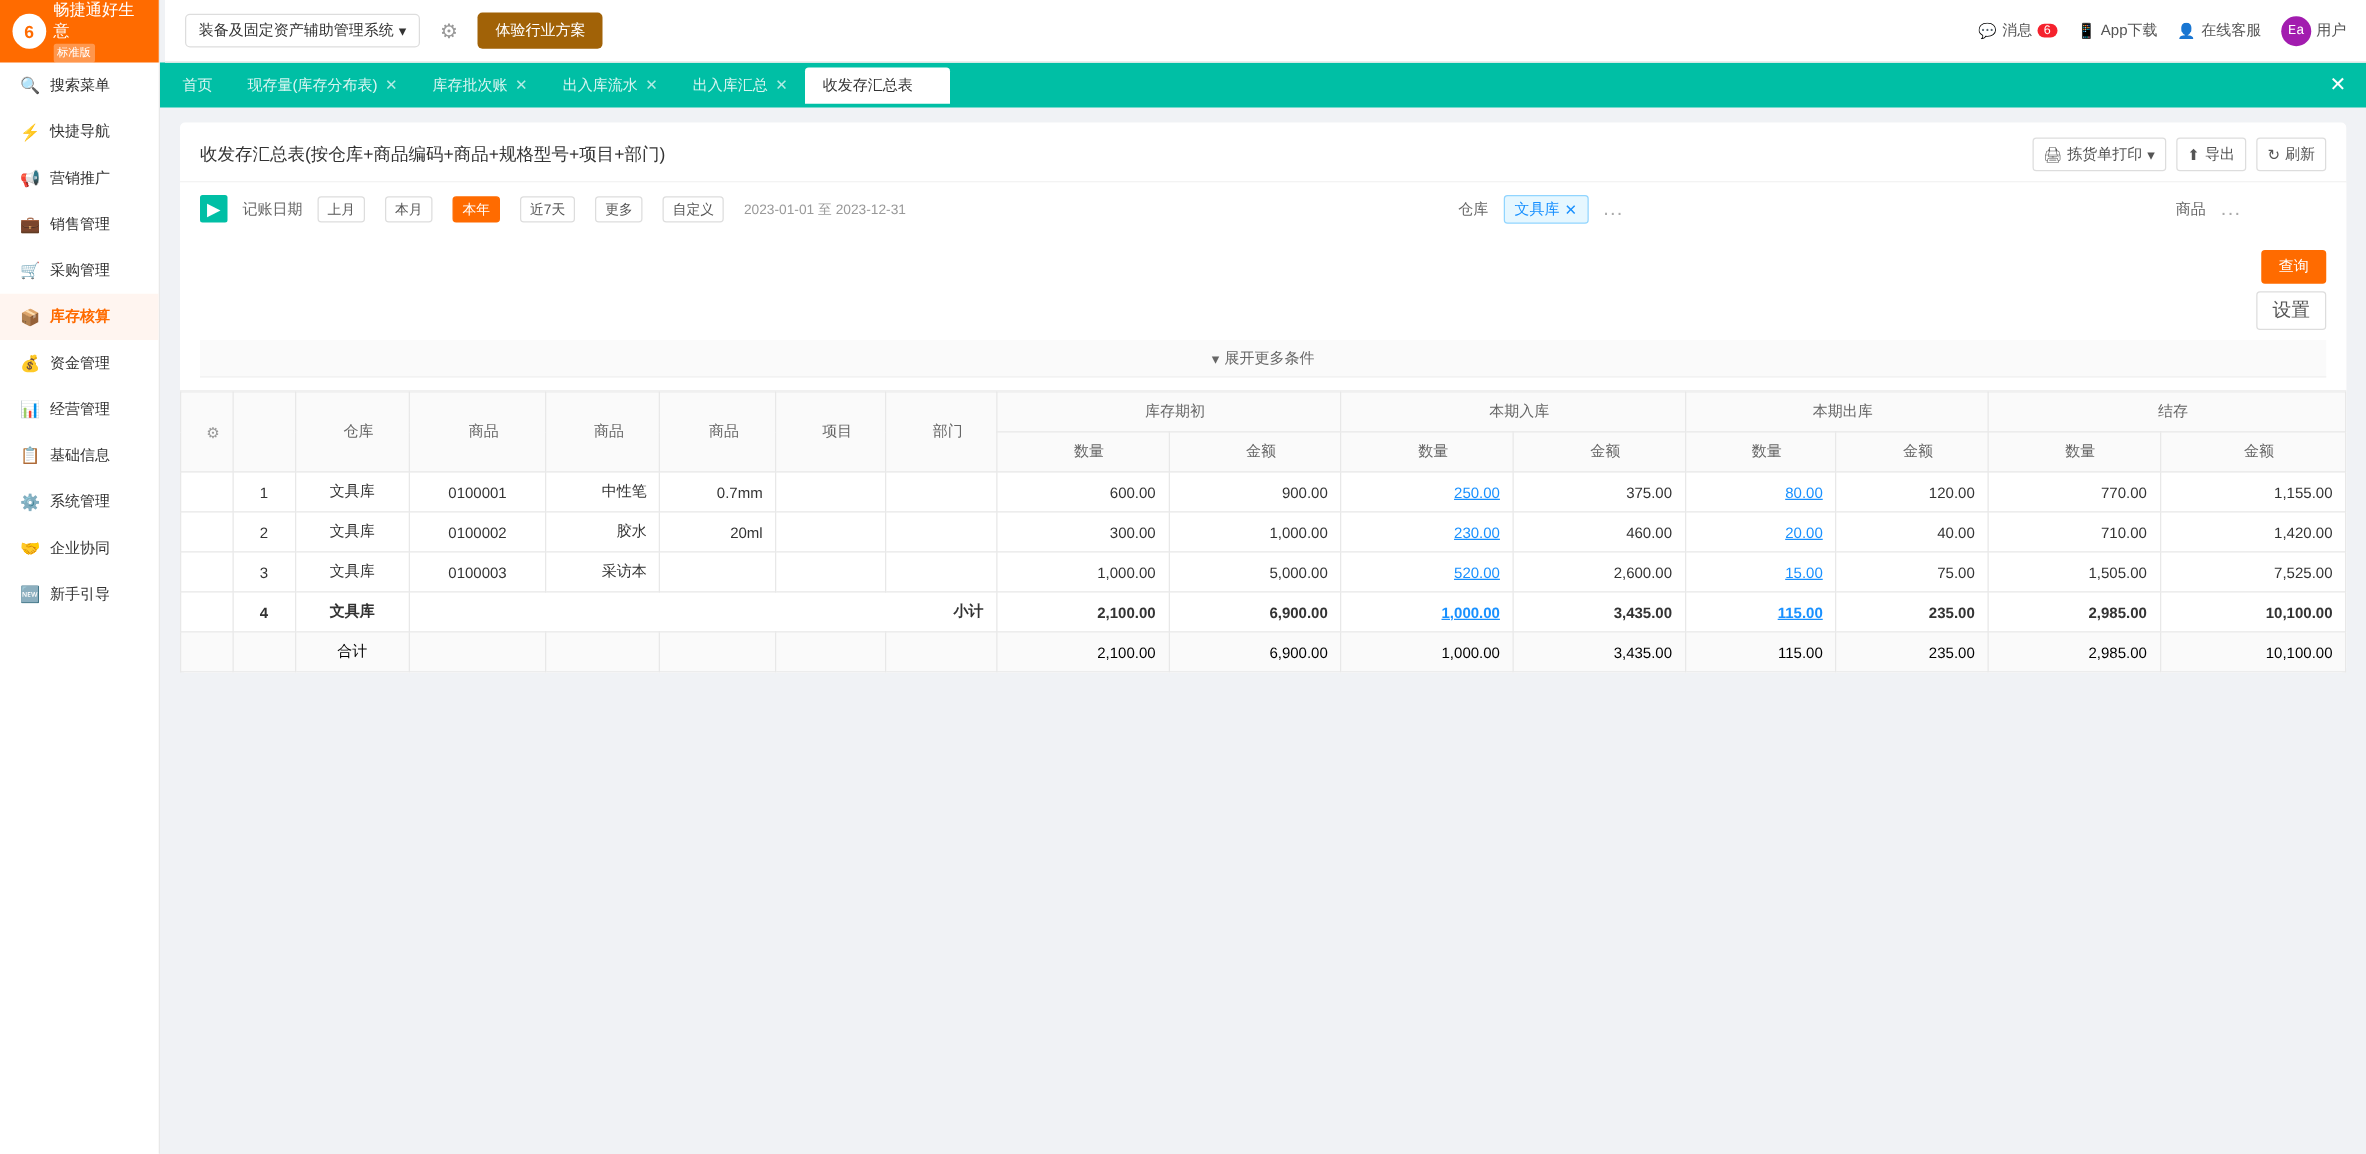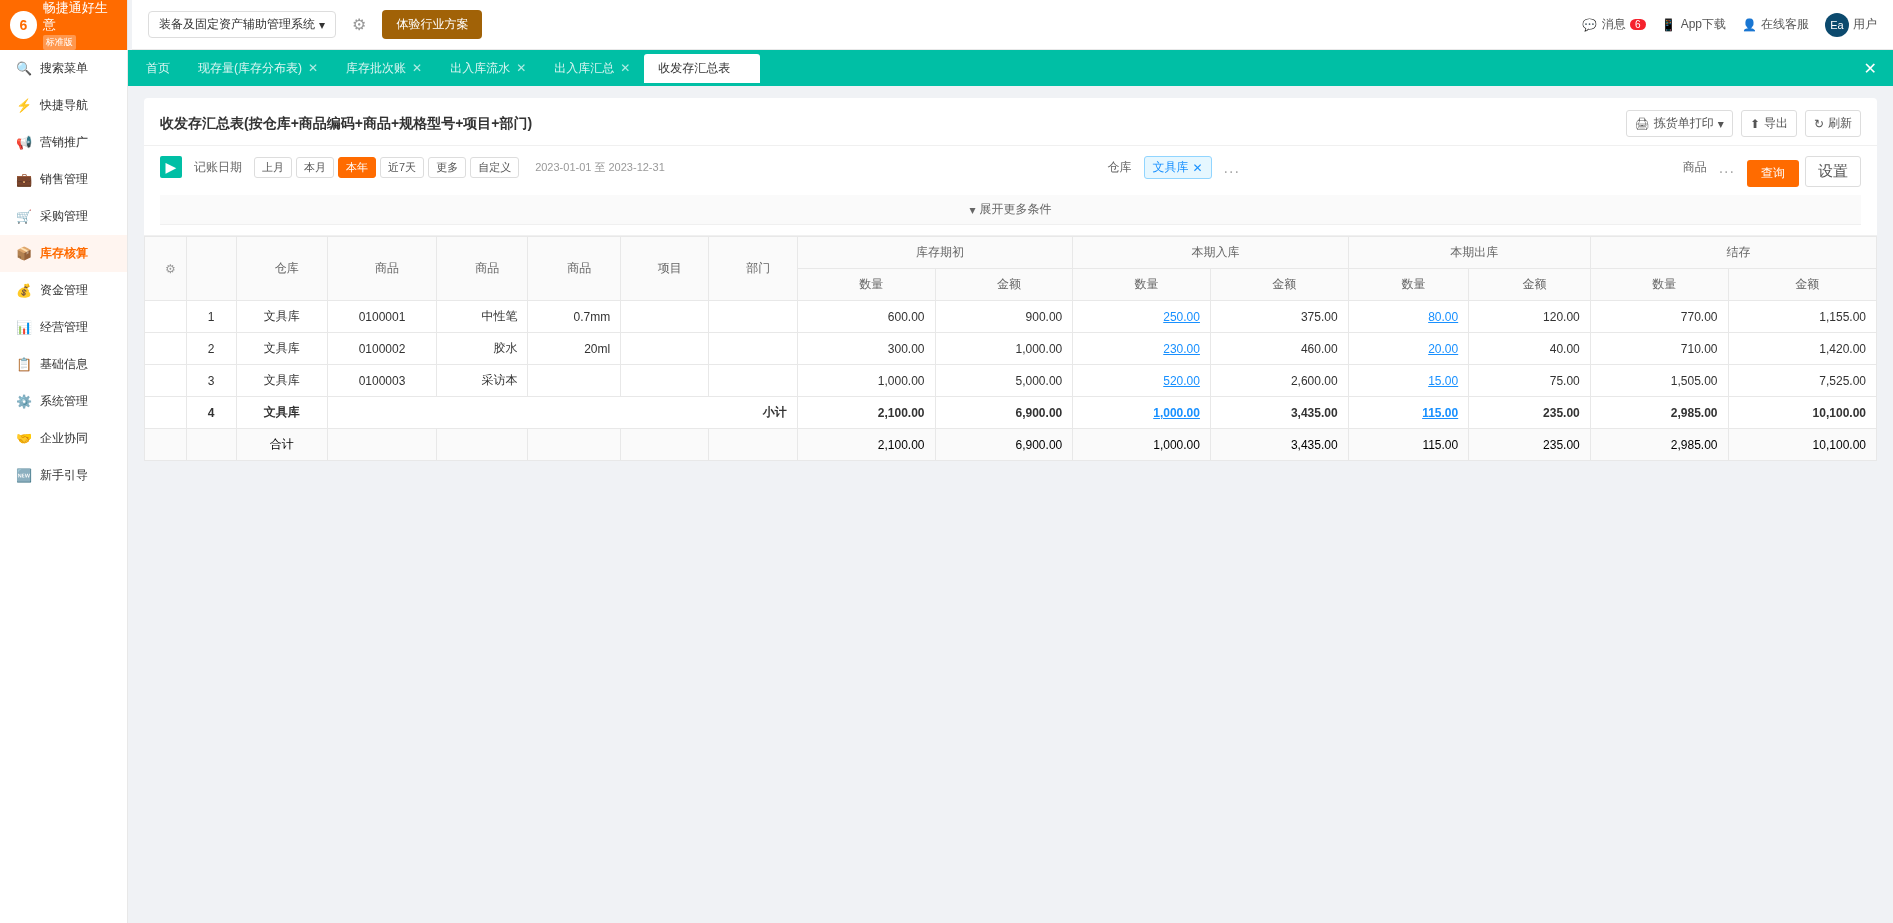--- a/index.html
+++ b/index.html
@@ -69,34 +69,34 @@
     .main {
       margin-left: 128px; margin-top: 86px; padding: 12px 16px;
       min-height: calc(100vh - 86px); background: #f0f2f5;
     }
     .page-card {
       background: #fff; border-radius: 4px; padding: 0;
     }
     .page-header {
       padding: 12px 16px 8px; border-bottom: 1px solid #f0f0f0; display: flex; align-items: center; justify-content: space-between;
     }
-    .page-title { font-size: 14px; font-weight: 700; color: #333; }
+    .page-title { font-size: 14px; font-weight: 400; color: #333; }
     .page-header-actions { display: flex; gap: 8px; align-items: center; }
     .header-action-btn {
       display: flex; align-items: center; gap: 4px; cursor: pointer; font-size: 12px; color: #555;
       padding: 4px 8px; border: 1px solid #ddd; border-radius: 3px;
     }
 
     
     .filter-bar {
       padding: 10px 16px; border-bottom: 1px solid #f0f0f0; background: #fff;
     }
     .filter-row { display: flex; align-items: center; gap: 12px; flex-wrap: wrap; }
     .filter-label { font-size: 12px; color: #666; }
-    .filter-date-btns { display: flex; gap: 4px; align-items: center; }
+    .filter-date-btns { display: flex; gap: 16px; align-items: center; }
     .date-btn {
       padding: 2px 7px; border: 1px solid #ddd; border-radius: 3px; cursor: pointer;
       font-size: 11px; color: #555; background: #fff;
     }
     .date-btn.active { background: #ff6b00; color: #fff; border-color: #ff6b00; }
     .date-range { font-size: 11px; color: #999; margin-left: 4px; }
     .warehouse-tag {
       display: flex; align-items: center; gap: 4px; background: #e6f7ff; border: 1px solid #91d5ff;
       border-radius: 3px; padding: 2px 8px; font-size: 12px; color: #1890ff; cursor: pointer;
     }
@@ -226,21 +226,21 @@
     </div>
     <div class="topbar-right-item">
       <span>📱</span>
       <span>App下载</span>
     </div>
     <div class="topbar-right-item">
       <span>👤</span>
       <span>在线客服</span>
     </div>
     <div class="topbar-right-item">
-      <span style="width:24px;height:24px;background:#0c4a6e;border-radius:50%;display:inline-flex;align-items:center;justify-content:center;color:#fff;font-size:11px;">Ea</span>
+      <span style="width:24px;height:24px;background:#a21caf;border-radius:50%;display:inline-flex;align-items:center;justify-content:center;color:#fff;font-size:11px;font-family:Liberation Mono, monospace;">Ea</span>
       <span>用户</span>
     </div>
   </div>
 </div>
 
 <div class="tabbar" id="tabbar">
     <div class="tab-item">
       <span>首页</span>
     </div>
     <div class="tab-item">
@@ -308,21 +308,21 @@
             <div class="warehouse-tag">
               <span>文具库</span>
               <span style="cursor:pointer;">✕</span>
             </div>
             <span class="dots">...</span>
             <div style="flex:1;"></div>
             <span class="filter-label">商品</span>
             <span class="dots">...</span>
           </div>
         </div>
-        <div style="display:flex;flex-direction:row;gap:6px;align-items:flex-end;">
+        <div style="display:flex;flex-direction:column;gap:6px;align-items:flex-end;margin-top:44px;">
           <button class="query-btn">查询</button>
           <button class="settings-btn">设置</button>
         </div>
       </div>
       <div class="filter-expand" style="margin-top:8px;">
         <span>▾</span>
         <span>展开更多条件</span>
       </div>
     </div>
 

